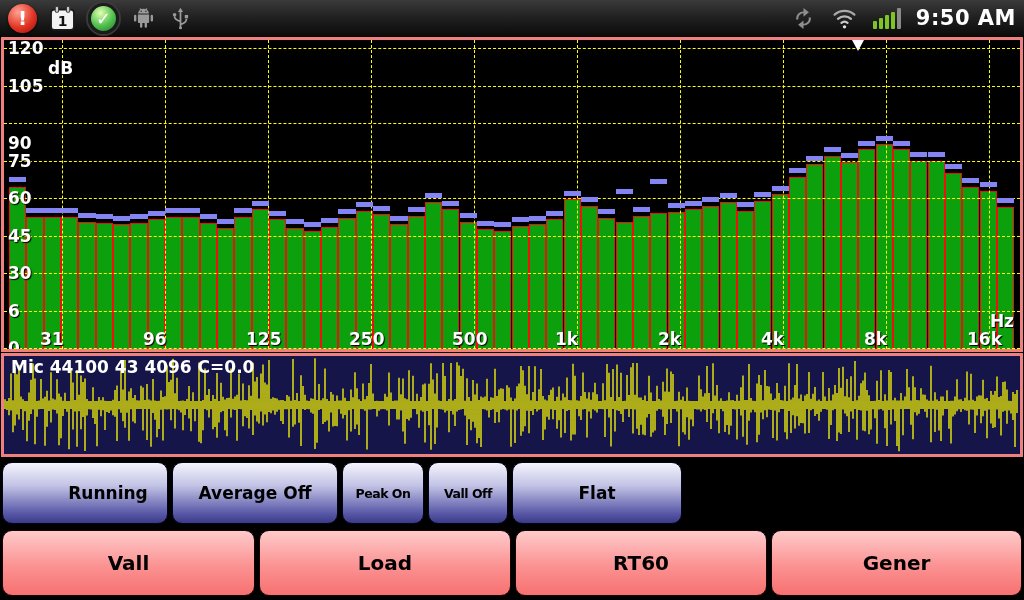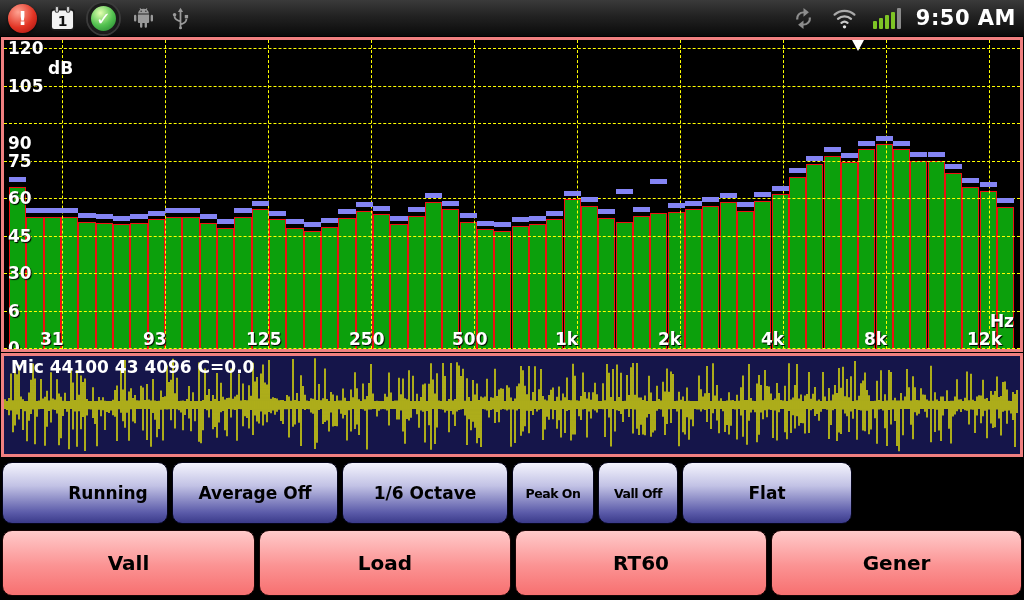--- a/index.html
+++ b/index.html
@@ -249,53 +249,52 @@
         <div class="hgrid" style="top: 233px;"></div>
         <div class="ylab" style="left: 4px; top: 224px;">30</div>
         <div class="hgrid" style="top: 270.5px;"></div>
         <div class="ylab" style="left: 4px; top: 261.5px;">6</div>
         <div class="hgrid" style="top: 308px;"></div>
         <div class="ylab" style="left: 4px; top: 299px;">0</div>
         <div class="unitlab" style="left: 26px; top: 19px; margin-left: 18px;">dB</div>
         <div class="vgrid" style="left: 58px;"></div>
         <div class="xlab" style="left: 36px; top: 290px;">31</div>
         <div class="vgrid" style="left: 161px;"></div>
-        <div class="xlab" style="left: 139px; top: 290px;">93</div>
+        <div class="xlab" style="left: 139px; top: 290px;">96</div>
         <div class="vgrid" style="left: 264px;"></div>
         <div class="xlab" style="left: 242px; top: 290px;">125</div>
         <div class="vgrid" style="left: 367px;"></div>
         <div class="xlab" style="left: 345px; top: 290px;">250</div>
         <div class="vgrid" style="left: 470px;"></div>
         <div class="xlab" style="left: 448px; top: 290px;">500</div>
         <div class="vgrid" style="left: 573px;"></div>
         <div class="xlab" style="left: 551px; top: 290px;">1k</div>
         <div class="vgrid" style="left: 676px;"></div>
         <div class="xlab" style="left: 654px; top: 290px;">2k</div>
         <div class="vgrid" style="left: 779px;"></div>
         <div class="xlab" style="left: 757px; top: 290px;">4k</div>
         <div class="vgrid" style="left: 882px;"></div>
         <div class="xlab" style="left: 860px; top: 290px;">8k</div>
         <div class="vgrid" style="left: 985px;"></div>
-        <div class="xlab" style="left: 963px; top: 290px;">12k</div>
+        <div class="xlab" style="left: 963px; top: 290px;">16k</div>
         <div class="unitlab" style="right: 6px; top: 272px;">Hz</div>
         <div class="cursor" style="left: 848px;"></div>
       </div>
   </div>
 
   <div class="panel" id="wavePanel">
     <svg width="1016" height="98">
       <path id="wavePath" fill="none" stroke="#ffff00" stroke-width="1.3" d="M1 43.2L1 53.0M3 45.0L3 54.0M5 41.9L5 59.2M7 17.4L7 54.5M9 44.3L9 76.3M11 11.7L11 69.6M13 18.2L13 58.6M15 9.1L15 63.6M17 40.5L17 53.1M19 43.3L19 74.0M21 45.0L21 55.2M23 45.0L23 85.3M25 36.5L25 64.7M27 23.8L27 58.1M29 7.5L29 53.5M31 22.5L31 88.2M33 44.9L33 60.7M35 44.6L35 53.3M37 23.0L37 53.0M39 42.4L39 53.1M41 40.7L41 89.7M43 34.7L43 70.7M45 44.4L45 54.9M47 16.3L47 66.6M49 42.6L49 53.5M51 43.6L51 53.9M53 23.3L53 57.6M55 37.6L55 89.2M57 40.8L57 82.2M59 44.8L59 59.9M61 36.8L61 53.1M63 45.0L63 55.8M65 45.0L65 93.3M67 13.5L67 53.1M69 26.6L69 73.5M71 44.0L71 55.5M73 14.1L73 90.7M75 38.8L75 55.2M77 19.4L77 73.3M79 26.0L79 61.1M81 22.4L81 95.1M83 43.0L83 59.6M85 45.0L85 53.3M87 45.0L87 53.4M89 31.3L89 61.9M91 45.0L91 67.9M93 44.9L93 90.2M95 40.9L95 53.8M97 44.2L97 60.3M99 41.2L99 54.3M101 44.7L101 74.0M103 44.9L103 56.0M105 45.0L105 57.1M107 45.0L107 54.5M109 43.7L109 59.3M111 34.0L111 60.7M113 29.4L113 85.0M115 45.0L115 53.2M117 11.9L117 56.7M119 33.4L119 65.3M121 4.0L121 71.8M123 44.4L123 56.7M125 35.4L125 84.7M127 32.2L127 53.3M129 42.1L129 65.5M131 38.9L131 67.2M133 44.3L133 53.1M135 44.5L135 53.0M137 29.8L137 53.1M139 31.4L139 74.4M141 44.0L141 53.0M143 27.9L143 84.1M145 43.4L145 53.1M147 44.5L147 90.8M149 23.1L149 56.9M151 44.6L151 63.8M153 45.0L153 81.2M155 44.7L155 73.1M157 34.5L157 53.8M159 41.1L159 84.5M161 40.2L161 53.3M163 9.6L163 53.4M165 25.9L165 53.2M167 23.7L167 64.3M169 2.7L169 53.0M171 37.2L171 72.6M173 21.7L173 53.3M175 44.9L175 54.3M177 44.8L177 56.5M179 44.4L179 74.2M181 44.9L181 59.1M183 43.1L183 53.0M185 29.9L185 62.4M187 45.0L187 75.3M189 36.2L189 53.0M191 45.0L191 65.2M193 45.0L193 53.0M195 6.5L195 85.8M197 45.0L197 87.2M199 44.0L199 74.2M201 12.4L201 53.1M203 39.0L203 54.3M205 32.9L205 61.6M207 45.0L207 53.2M209 39.0L209 73.3M211 43.0L211 70.9M213 17.0L213 81.7M215 45.0L215 66.4M217 26.7L217 56.2M219 40.7L219 55.1M221 43.4L221 74.3M223 42.0L223 80.2M225 41.7L225 53.0M227 12.4L227 61.5M229 42.7L229 53.6M231 40.4L231 54.0M233 38.7L233 84.8M235 17.6L235 53.1M237 44.6L237 53.2M239 27.5L239 70.3M241 44.0L241 60.3M243 44.2L243 62.0M245 29.2L245 72.6M247 39.7L247 53.9M249 6.7L249 79.1M251 25.4L251 59.4M253 20.9L253 65.4M255 42.6L255 67.4M257 17.6L257 55.4M259 8.6L259 69.6M261 26.5L261 58.5M263 28.5L263 66.2M265 4.1L265 55.9M267 42.7L267 57.2M269 41.3L269 54.5M271 41.9L271 58.7M273 42.5L273 55.7M275 44.2L275 53.8M277 44.0L277 64.9M279 43.9L279 68.0M281 44.9L281 53.2M283 39.1L283 53.2M285 40.4L285 81.5M287 44.7L287 53.0M289 2.9L289 70.7M291 44.1L291 68.6M293 37.0L293 53.0M295 44.9L295 66.7M297 19.2L297 89.9M299 30.0L299 53.1M301 38.7L301 53.9M303 44.4L303 53.1M305 45.0L305 53.3M307 42.2L307 56.5M309 42.7L309 57.8M311 2.3L311 92.9M313 43.9L313 86.7M315 28.0L315 54.1M317 44.2L317 53.1M319 42.2L319 68.1M321 12.5L321 66.0M323 43.0L323 64.6M325 45.0L325 75.4M327 36.1L327 56.6M329 38.5L329 70.5M331 45.0L331 70.0M333 39.5L333 70.2M335 44.6L335 53.3M337 44.4L337 57.7M339 32.5L339 62.5M341 41.7L341 58.9M343 45.0L343 84.6M345 44.9L345 54.2M347 33.6L347 75.5M349 41.3L349 53.0M351 16.3L351 72.9M353 32.2L353 68.5M355 43.2L355 78.9M357 45.0L357 53.1M359 27.6L359 53.2M361 43.3L361 54.8M363 39.9L363 93.6M365 27.1L365 53.4M367 7.9L367 53.4M369 37.4L369 53.0M371 45.0L371 53.1M373 44.8L373 60.6M375 45.0L375 54.7M377 45.0L377 53.3M379 44.9L379 53.0M381 37.8L381 53.3M383 40.8L383 54.6M385 16.6L385 69.4M387 36.4L387 53.0M389 45.0L389 53.0M391 44.4L391 53.0M393 44.6L393 63.5M395 21.7L395 63.5M397 38.2L397 54.4M399 22.5L399 75.6M401 42.3L401 87.7M403 43.2L403 63.1M405 14.2L405 64.4M407 45.0L407 61.7M409 19.7L409 53.1M411 45.0L411 53.0M413 37.7L413 58.2M415 44.9L415 71.7M417 41.0L417 54.4M419 28.4L419 55.7M421 27.5L421 86.6M423 44.9L423 54.9M425 27.7L425 69.2M427 7.2L427 93.7M429 23.5L429 53.0M431 37.4L431 87.9M433 17.3L433 71.5M435 44.6L435 53.0M437 45.0L437 53.2M439 7.1L439 53.8M441 20.0L441 56.4M443 45.0L443 54.8M445 42.9L445 76.2M447 7.1L447 55.1M449 44.6L449 58.5M451 43.0L451 70.0M453 6.2L453 55.6M455 9.6L455 53.9M457 19.9L457 53.4M459 12.8L459 53.0M461 44.8L461 59.6M463 22.2L463 89.0M465 40.9L465 63.2M467 45.0L467 74.2M469 23.9L469 65.7M471 38.4L471 71.7M473 27.5L473 87.3M475 44.0L475 82.1M477 40.4L477 91.0M479 41.5L479 53.1M481 40.5L481 53.4M483 22.8L483 54.4M485 45.0L485 61.4M487 41.2L487 54.0M489 41.7L489 53.2M491 12.8L491 66.9M493 40.1L493 56.0M495 33.5L495 66.2M497 32.3L497 53.7M499 32.7L499 53.1M501 45.0L501 53.6M503 29.2L503 54.5M505 31.4L505 53.4M507 41.6L507 90.7M509 45.0L509 53.4M511 42.6L511 87.0M513 30.2L513 54.4M515 27.5L515 53.0M517 9.9L517 79.8M519 14.2L519 75.5M521 29.8L521 70.3M523 38.3L523 54.7M525 10.1L525 77.3M527 44.3L527 54.9M529 36.1L529 59.0M531 10.3L531 53.1M533 45.0L533 55.4M535 33.3L535 53.8M537 12.9L537 53.1M539 39.9L539 84.0M541 43.4L541 73.6M543 44.5L543 60.7M545 39.1L545 63.7M547 33.7L547 53.3M549 31.6L549 63.2M551 44.9L551 54.0M553 40.7L553 72.7M555 30.6L555 64.3M557 44.5L557 81.6M559 37.6L559 53.1M561 41.3L561 77.1M563 21.4L563 54.9M565 44.1L565 54.1M567 44.2L567 84.6M569 7.8L569 78.6M571 19.7L571 78.6M573 44.2L573 53.0M575 44.8L575 60.3M577 40.0L577 63.9M579 16.4L579 53.4M581 36.1L581 53.0M583 42.5L583 81.6M585 36.3L585 55.4M587 43.7L587 62.6M589 36.3L589 53.3M591 26.7L591 54.5M593 38.3L593 56.4M595 45.0L595 53.0M597 45.0L597 53.0M599 27.2L599 53.2M601 44.3L601 81.0M603 8.0L603 53.0M605 16.7L605 61.5M607 40.9L607 90.4M609 13.0L609 53.1M611 45.0L611 75.4M613 8.4L613 54.2M615 41.0L615 55.1M617 16.8L617 57.9M619 44.9L619 66.1M621 44.7L621 53.3M623 19.1L623 53.0M625 39.1L625 60.9M627 11.2L627 53.1M629 6.9L629 77.4M631 38.8L631 53.5M633 7.1L633 72.7M635 41.4L635 78.9M637 41.5L637 68.7M639 44.0L639 78.6M641 39.5L641 79.3M643 45.0L643 61.5M645 19.8L645 58.1M647 36.4L647 80.7M649 45.0L649 76.6M651 45.0L651 74.6M653 29.7L653 54.7M655 42.9L655 53.1M657 44.6L657 53.4M659 25.7L659 60.7M661 35.4L661 79.0M663 12.6L663 68.1M665 35.7L665 53.2M667 15.6L667 67.0M669 18.1L669 53.0M671 45.0L671 53.0M673 44.7L673 55.6M675 35.7L675 90.3M677 43.7L677 53.2M679 40.4L679 76.3M681 44.9L681 78.4M683 31.5L683 61.2M685 44.8L685 83.8M687 45.0L687 63.5M689 45.0L689 70.3M691 45.0L691 53.0M693 45.0L693 53.5M695 19.5L695 53.4M697 33.3L697 55.4M699 40.5L699 53.2M701 37.3L701 54.0M703 10.1L703 66.0M705 36.9L705 53.0M707 44.9L707 72.9M709 7.3L709 57.3M711 39.6L711 53.0M713 29.0L713 64.6M715 44.8L715 77.2M717 42.2L717 53.1M719 45.0L719 55.3M721 45.0L721 75.9M723 44.6L723 68.9M725 36.3L725 78.6M727 44.3L727 69.8M729 44.0L729 53.0M731 45.0L731 53.6M733 38.8L733 83.6M735 44.7L735 53.1M737 31.2L737 59.6M739 19.4L739 80.7M741 43.9L741 53.9M743 43.9L743 88.7M745 8.0L745 64.7M747 41.9L747 56.4M749 44.8L749 53.7M751 45.0L751 56.2M753 27.4L753 86.3M755 18.9L755 78.7M757 29.1L757 56.4M759 44.3L759 63.3M761 14.1L761 54.3M763 29.9L763 61.3M765 30.4L765 53.4M767 37.5L767 53.9M769 44.0L769 82.1M771 42.6L771 54.6M773 27.1L773 84.5M775 37.1L775 56.2M777 44.1L777 53.0M779 44.4L779 53.1M781 29.7L781 76.2M783 45.0L783 83.3M785 7.2L785 55.0M787 43.5L787 77.1M789 41.5L789 59.2M791 29.1L791 72.6M793 7.9L793 60.3M795 42.5L795 69.8M797 38.6L797 66.9M799 45.0L799 67.3M801 39.5L801 77.5M803 38.1L803 53.0M805 15.9L805 77.1M807 42.7L807 54.2M809 37.7L809 53.0M811 30.9L811 60.1M813 44.8L813 57.9M815 43.4L815 64.8M817 44.9L817 55.8M819 15.9L819 53.0M821 40.5L821 53.0M823 44.9L823 53.7M825 31.9L825 82.9M827 44.6L827 69.1M829 38.4L829 54.3M831 28.9L831 53.0M833 37.1L833 85.0M835 12.0L835 76.5M837 31.8L837 78.1M839 10.7L839 53.6M841 40.2L841 57.6M843 23.0L843 60.3M845 41.2L845 76.1M847 20.2L847 55.4M849 44.9L849 62.7M851 5.0L851 53.1M853 44.2L853 83.8M855 39.8L855 54.1M857 27.2L857 54.6M859 24.6L859 74.5M861 16.4L861 75.3M863 34.1L863 54.8M865 39.3L865 78.2M867 45.0L867 73.6M869 45.0L869 53.3M871 44.7L871 62.3M873 24.7L873 87.8M875 44.1L875 53.5M877 14.3L877 53.0M879 45.0L879 54.5M881 38.3L881 72.2M883 44.4L883 90.1M885 13.9L885 54.0M887 16.1L887 68.4M889 44.3L889 53.3M891 41.7L891 65.1M893 44.4L893 90.0M895 44.5L895 95.3M897 37.0L897 53.1M899 44.6L899 79.2M901 40.5L901 53.1M903 13.1L903 53.0M905 31.3L905 53.0M907 44.6L907 68.7M909 20.3L909 83.2M911 31.3L911 56.3M913 43.9L913 59.5M915 44.3L915 57.7M917 32.2L917 53.1M919 38.5L919 53.0M921 38.7L921 55.7M923 43.4L923 61.4M925 44.7L925 53.1M927 9.8L927 86.3M929 44.8L929 53.0M931 36.2L931 76.1M933 43.5L933 53.8M935 44.9L935 74.4M937 40.5L937 85.1M939 40.6L939 59.6M941 44.9L941 53.1M943 34.2L943 53.0M945 45.0L945 72.7M947 44.8L947 87.5M949 44.8L949 60.6M951 40.5L951 58.6M953 23.3L953 55.2M955 43.6L955 53.2M957 43.2L957 56.1M959 45.0L959 53.1M961 41.8L961 54.2M963 15.5L963 54.8M965 44.3L965 68.4M967 17.7L967 53.5M969 43.7L969 53.8M971 44.9L971 77.0M973 40.5L973 59.4M975 39.3L975 53.1M977 39.4L977 67.3M979 23.7L979 60.3M981 42.8L981 54.7M983 42.0L983 82.2M985 45.0L985 53.5M987 35.0L987 67.6M989 38.8L989 72.1M991 35.1L991 71.2M993 20.5L993 53.4M995 41.1L995 62.6M997 39.9L997 79.4M999 26.0L999 55.7M1001 25.6L1001 54.8M1003 33.4L1003 67.8M1005 44.7L1005 54.5M1007 45.0L1007 57.4M1009 35.9L1009 64.1M1011 38.1L1011 91.0M1013 33.9L1013 56.9"></path>
     </svg>
     <div class="mic-info">Mic 44100 43 4096 C=0.0</div>
   </div>
 
   <div class="btn-row" id="row1">
       <div class="btn blue" style="flex: 0 0 166px; padding-left: 46px;">Running</div>
       <div class="btn blue" style="flex: 0 0 166px;">Average Off</div>
-      <div class="btn blue" style="flex: 0 0 166px;">1/6 Octave</div>
       <div class="btn blue small" style="flex: 0 0 82px;">Peak On</div>
       <div class="btn blue small" style="flex: 0 0 80px;">Vall Off</div>
       <div class="btn blue" style="flex: 0 0 170px;">Flat</div>
     </div>
   <div class="btn-row" id="row2">
       <div class="btn red" style="flex: 0 0 253px;">Vall</div>
       <div class="btn red" style="flex: 0 0 252px;">Load</div>
       <div class="btn red" style="flex: 0 0 252px;">RT60</div>
       <div class="btn red" style="flex: 0 0 251px;">Gener</div>
     </div>

